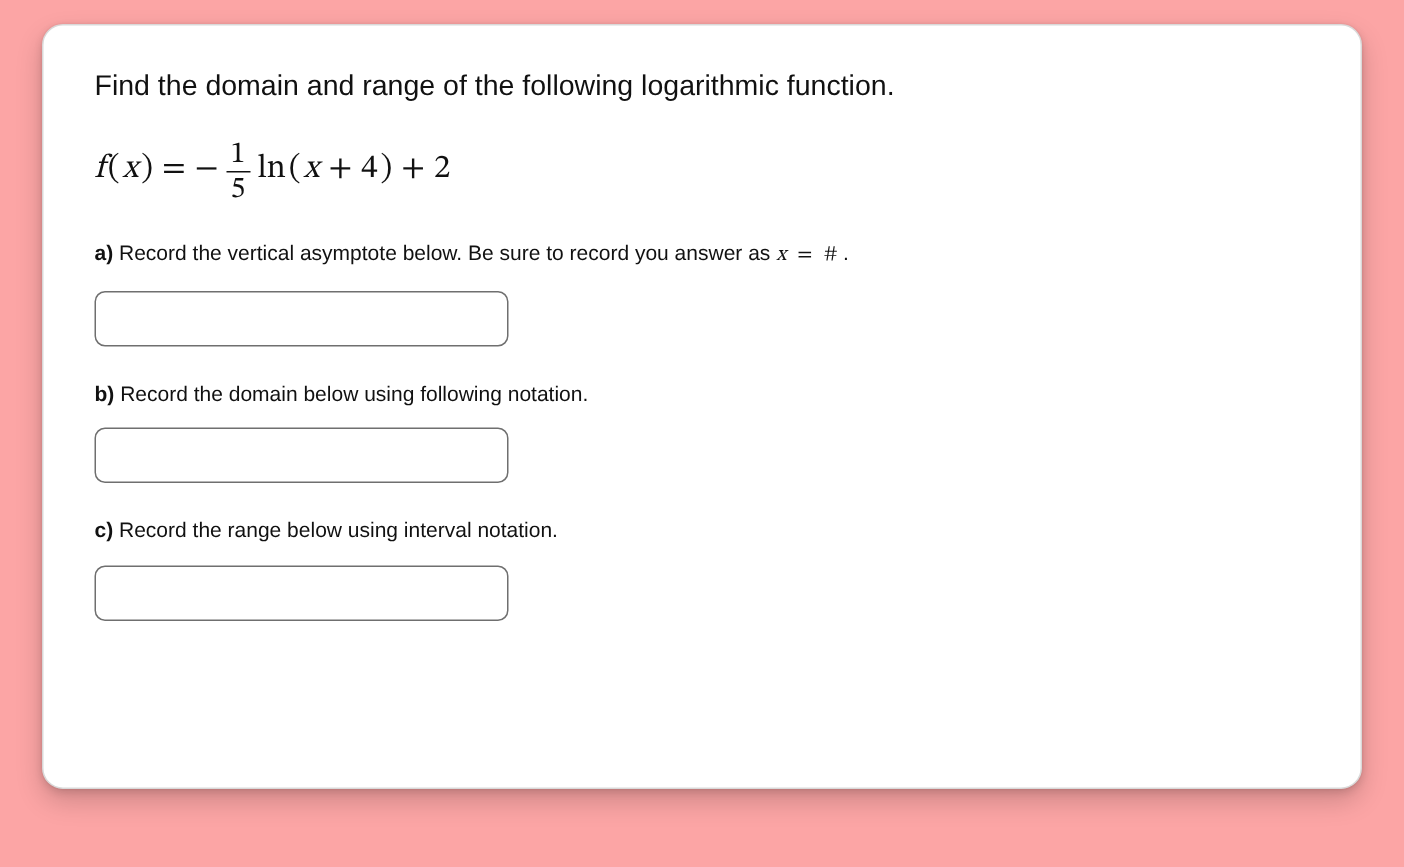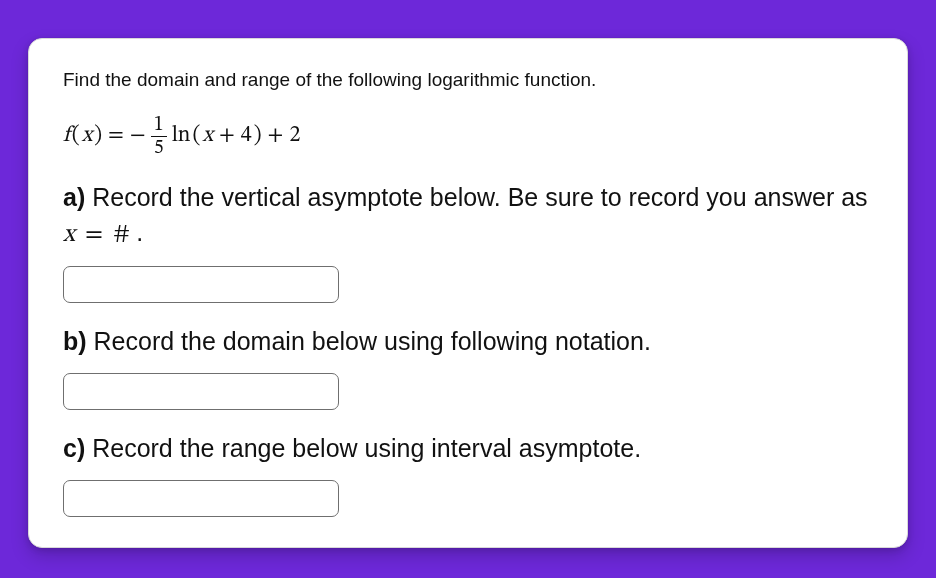--- a/index.html
+++ b/index.html
@@ -9,22 +9,22 @@
     width: 936px;
     height: 578px;
     background: #ffffff;
     font-family: "Segoe UI", "Helvetica Neue", Arial, sans-serif;
     color: #111;
   }
   .canvas {
     position: relative;
     width: 936px;
     height: 578px;
-    background: #6d28d9;
-    padding: 38px 28px 18px 28px;
+    background: #fca5a5;
+    padding: 16px 28px 18px 28px;
   }
   .card {
     position: relative;
     width: 880px;
     height: 510px;
     background: #ffffff;
     border: 1px solid #d9d9d9;
     border-radius: 14px;
     box-shadow:
       0 0 0 1px rgba(0,0,0,0.02),
@@ -63,21 +63,21 @@
     font-size: 20px;
     padding: 0 3px;
   }
   .frac .bar {
     width: 100%;
     height: 0;
     border-top: 1.4px solid #111;
     margin: 1px 0;
   }
   .part {
-    font-size: 25px;
+    font-size: 14px;
     line-height: 1.35;
     margin-top: 8px;
     margin-bottom: 14px;
   }
   .part .bold { font-weight: 700; }
   .inline-math {
     font-family: "Cambria Math", "STIX Two Math", "Times New Roman", serif;
     font-style: italic;
   }
   .inline-math .rm { font-style: normal; }
@@ -140,19 +140,19 @@
 
     <div class="part">
       <span class="bold">b)</span>
       <span>Record the domain below using following notation.</span>
     </div>
 
     <input type="text" class="answer-input" value="" style="">
 
     <div class="part">
       <span class="bold">c)</span>
-      <span>Record the range below using interval asymptote.</span>
+      <span>Record the range below using interval notation.</span>
     </div>
 
     <input type="text" class="answer-input" value="" style="">
 
   </div>
 </div>
 
 </body></html>

